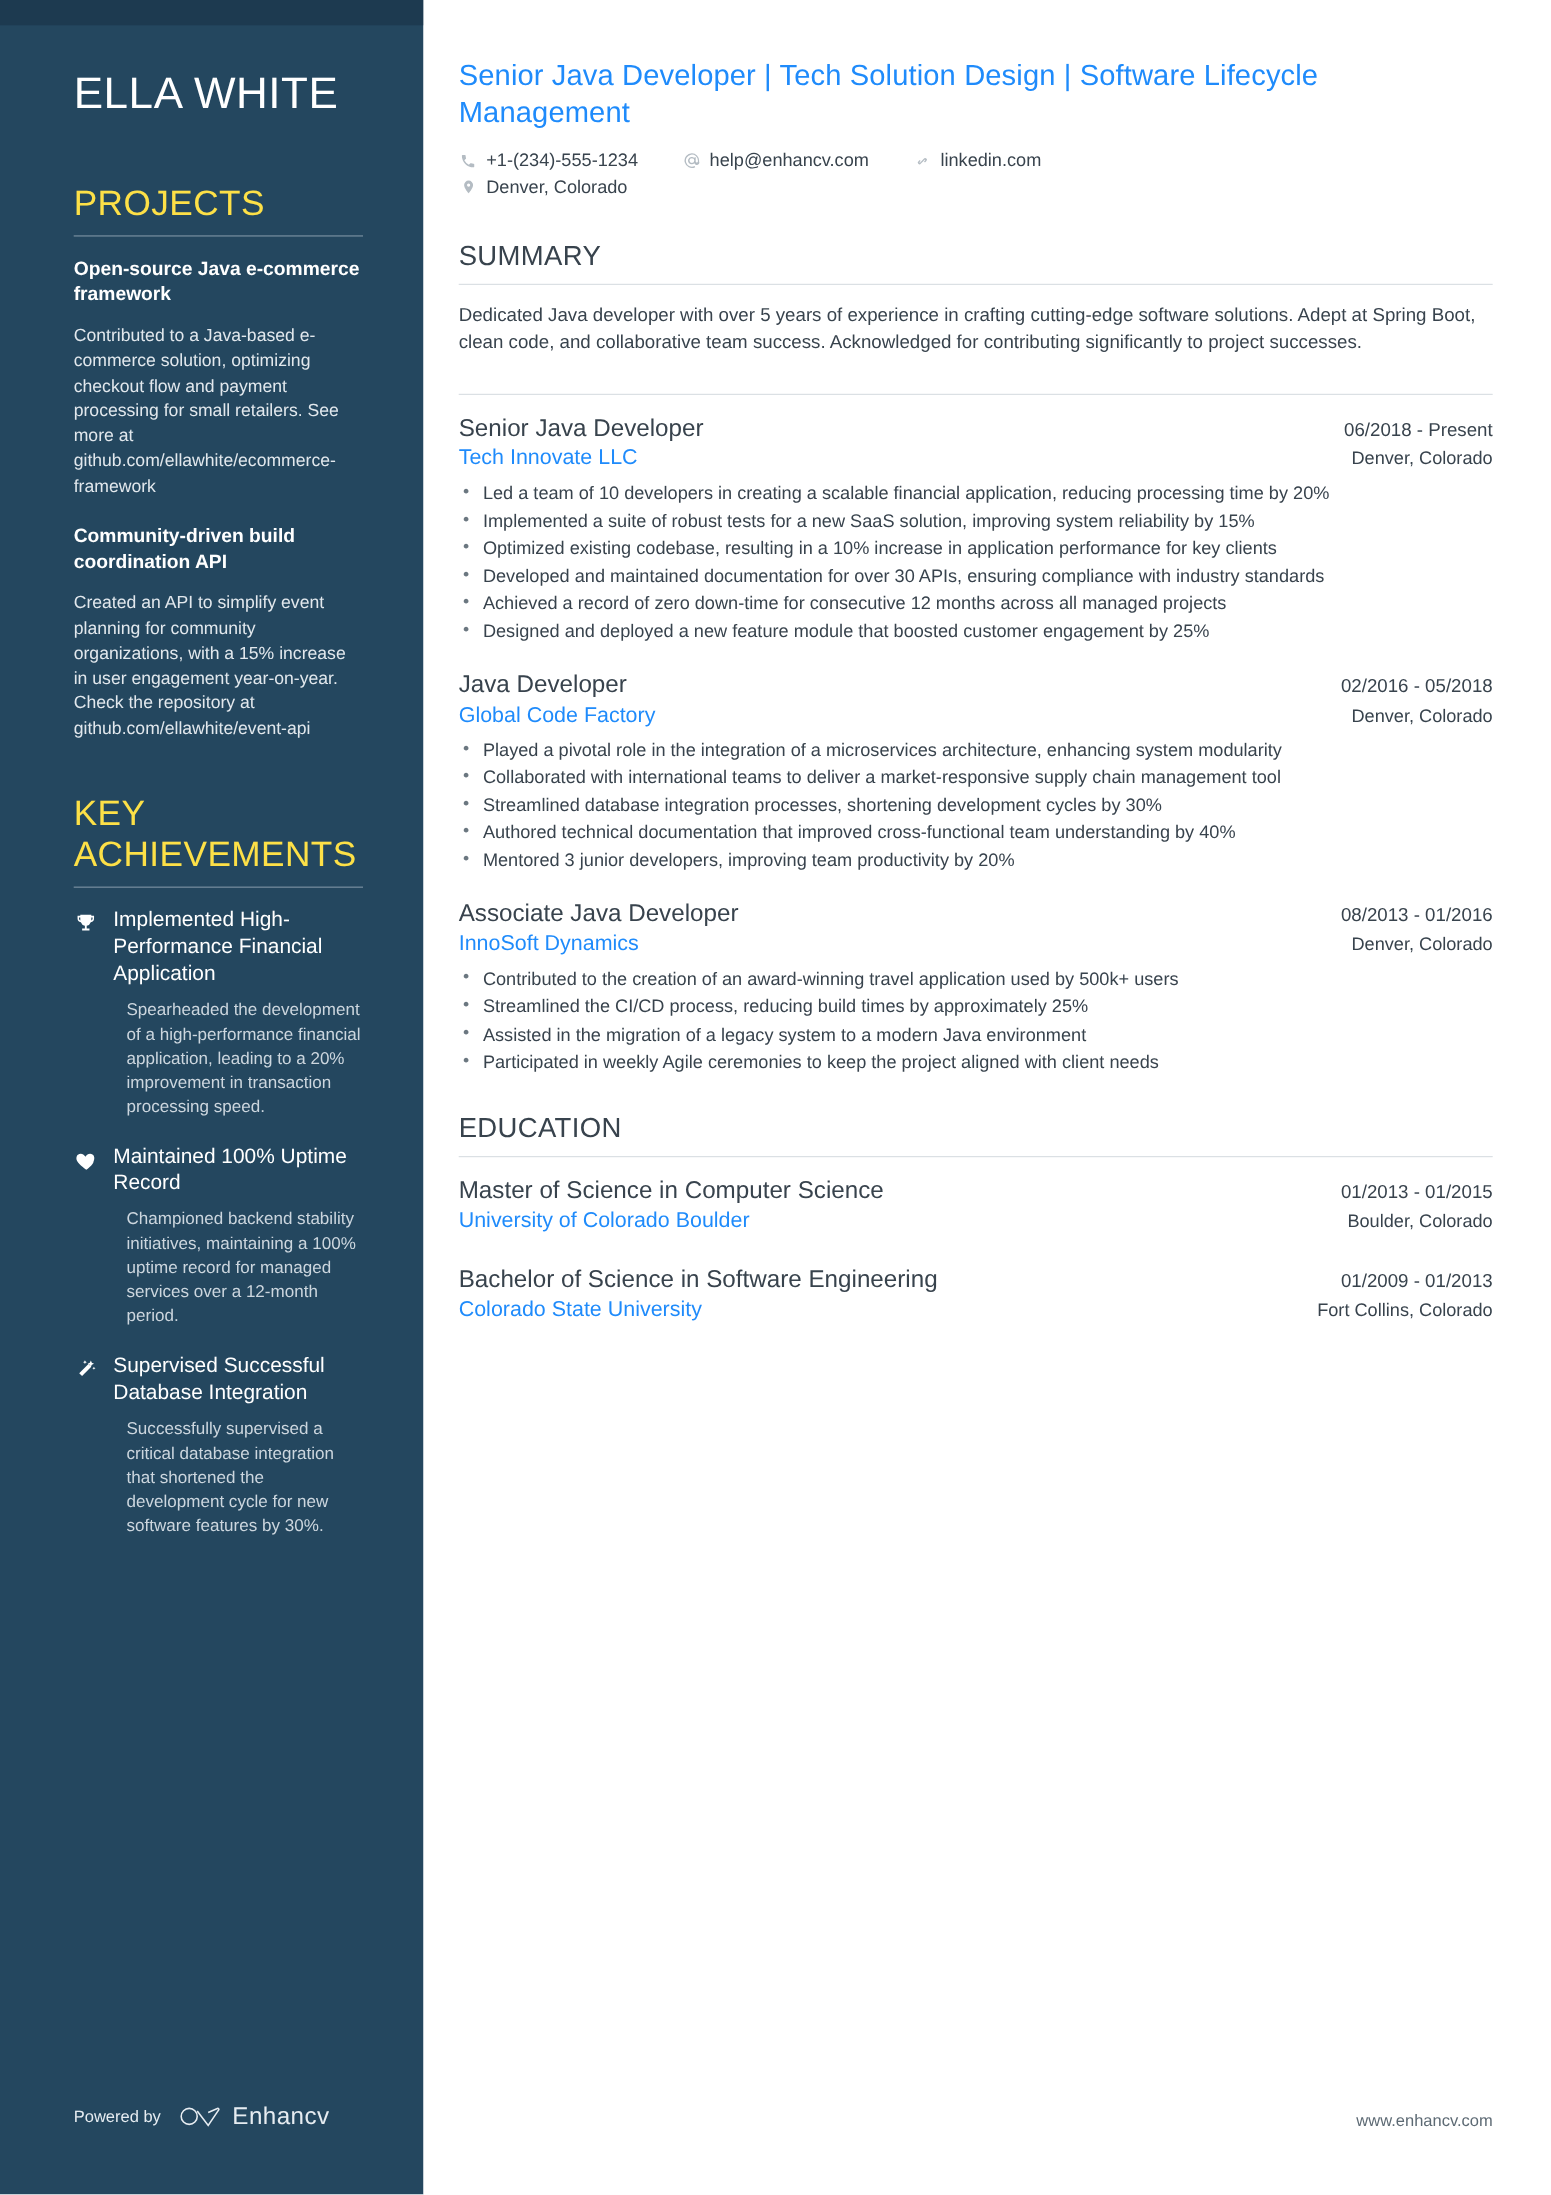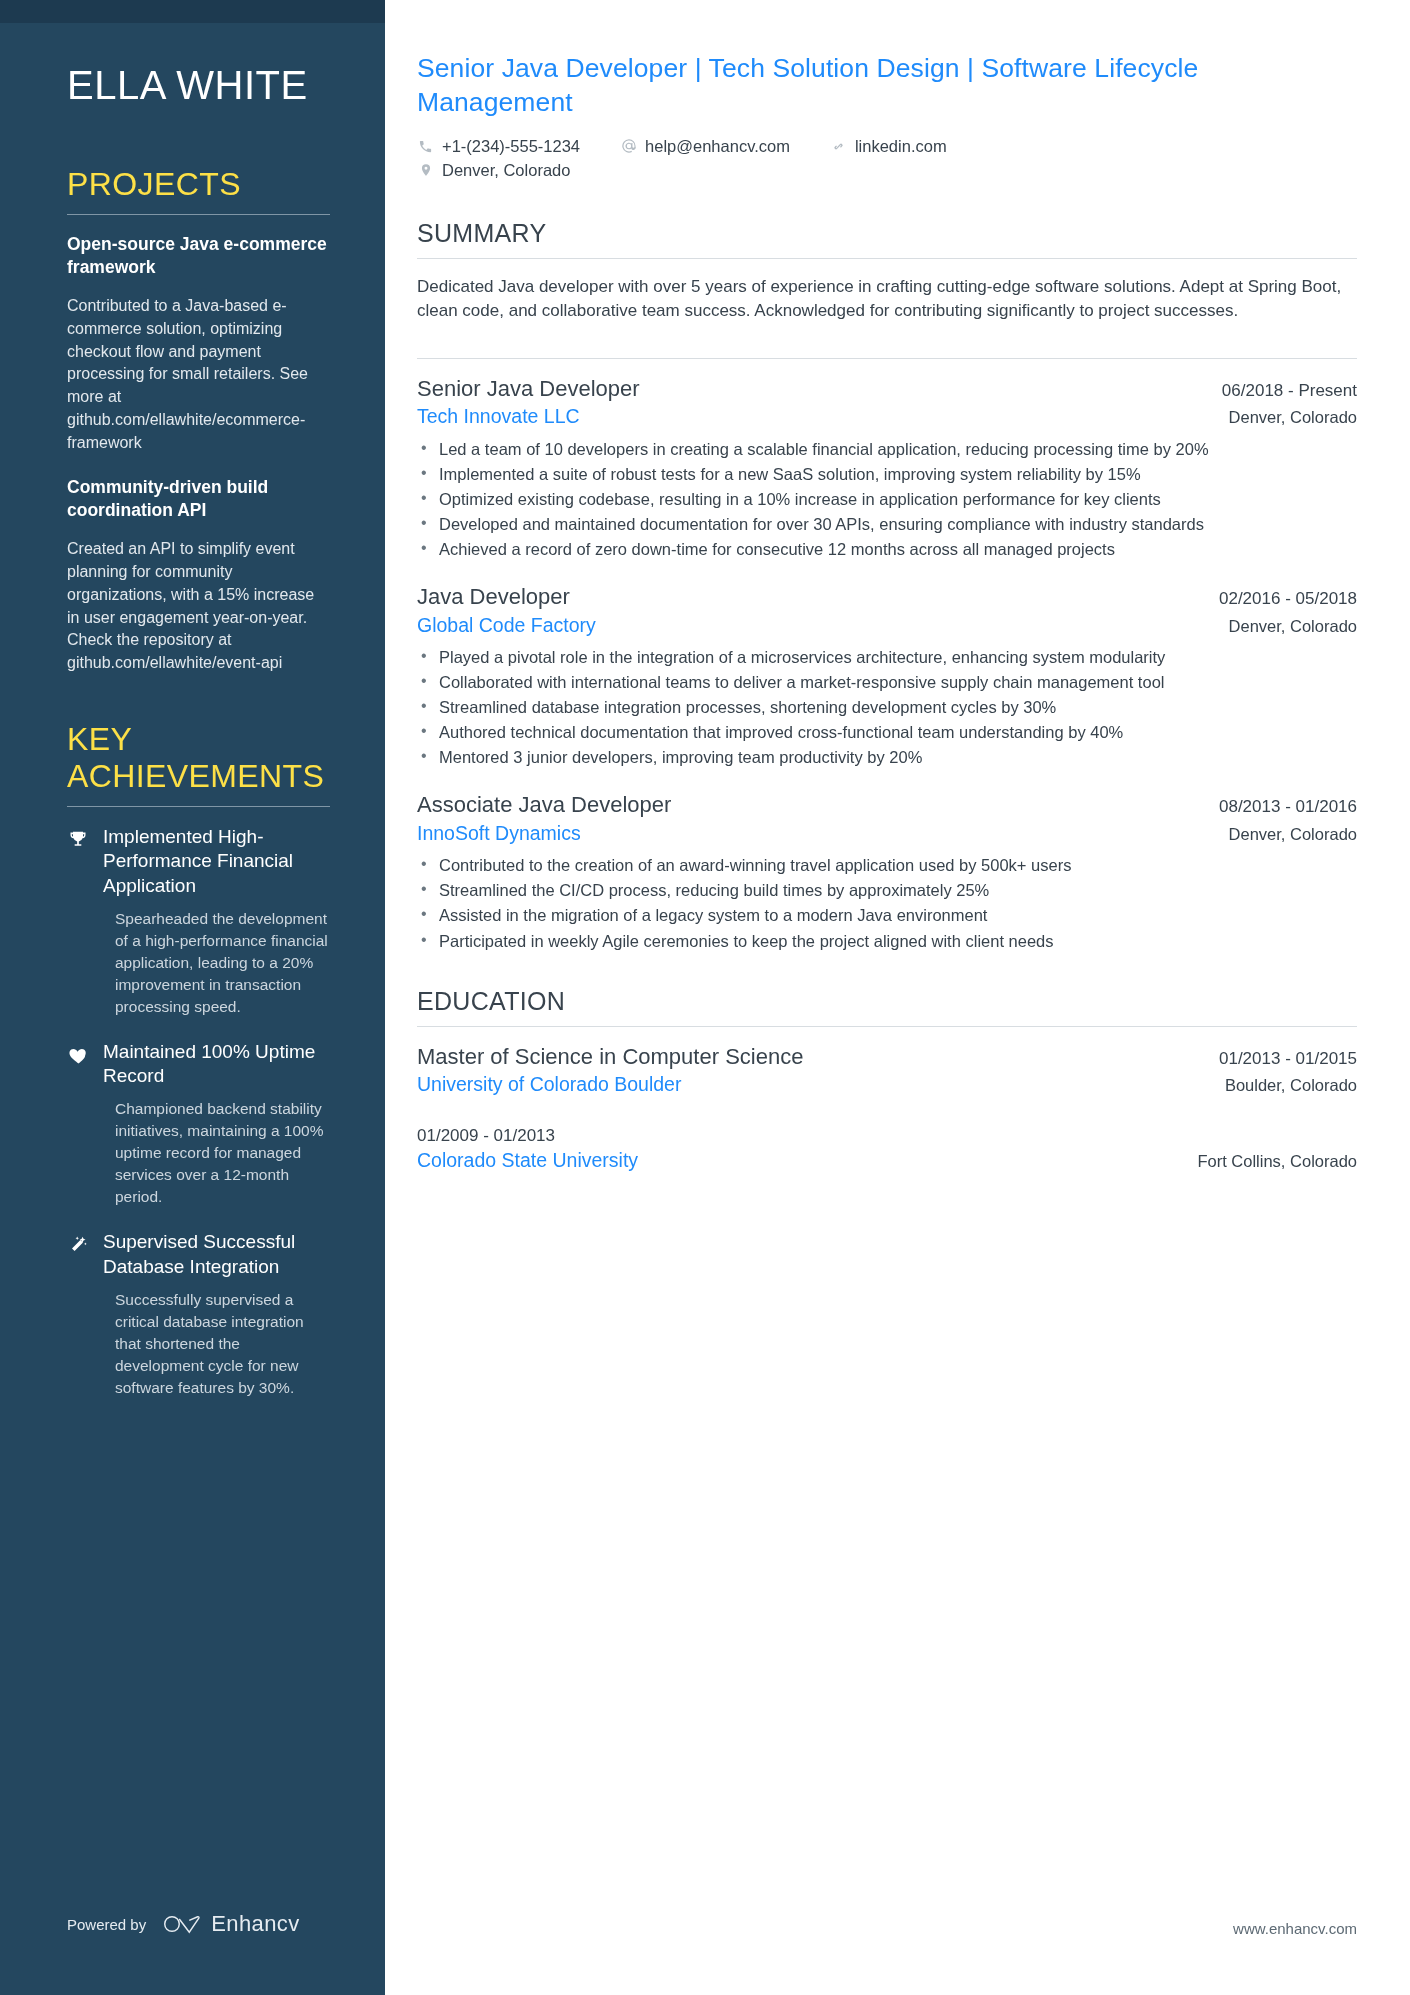--- a/index.html
+++ b/index.html
@@ -262,20 +262,21 @@
         <div class="entry-sub">
           <div class="entry-org">Tech Innovate LLC</div>
           <div class="entry-loc">Denver, Colorado</div>
         </div>
         <ul class="bullets">
           <li>Led a team of 10 developers in creating a scalable financial application, reducing processing time by 20%</li>
           <li>Implemented a suite of robust tests for a new SaaS solution, improving system reliability by 15%</li>
           <li>Optimized existing codebase, resulting in a 10% increase in application performance for key clients</li>
           <li>Developed and maintained documentation for over 30 APIs, ensuring compliance with industry standards</li>
           <li>Achieved a record of zero down-time for consecutive 12 months across all managed projects</li>
+          <li>Designed and deployed a new feature module that boosted customer engagement by 25%</li>
         </ul>
       </div>
 
       <div class="entry exp">
         <div class="entry-top">
           <div class="entry-title">Java Developer</div>
           <div class="entry-date">02/2016 - 05/2018</div>
         </div>
         <div class="entry-sub">
           <div class="entry-org">Global Code Factory</div>
@@ -318,20 +319,21 @@
           <div class="entry-date">01/2013 - 01/2015</div>
         </div>
         <div class="entry-sub">
           <div class="entry-org">University of Colorado Boulder</div>
           <div class="entry-loc">Boulder, Colorado</div>
         </div>
       </div>
 
       <div class="entry edu">
         <div class="entry-top">
+          <div class="entry-title">Bachelor of Science in Software Engineering</div>
           <div class="entry-date">01/2009 - 01/2013</div>
         </div>
         <div class="entry-sub">
           <div class="entry-org">Colorado State University</div>
           <div class="entry-loc">Fort Collins, Colorado</div>
         </div>
       </div>
     </section>
 
     <div class="main-footer">www.enhancv.com</div>

